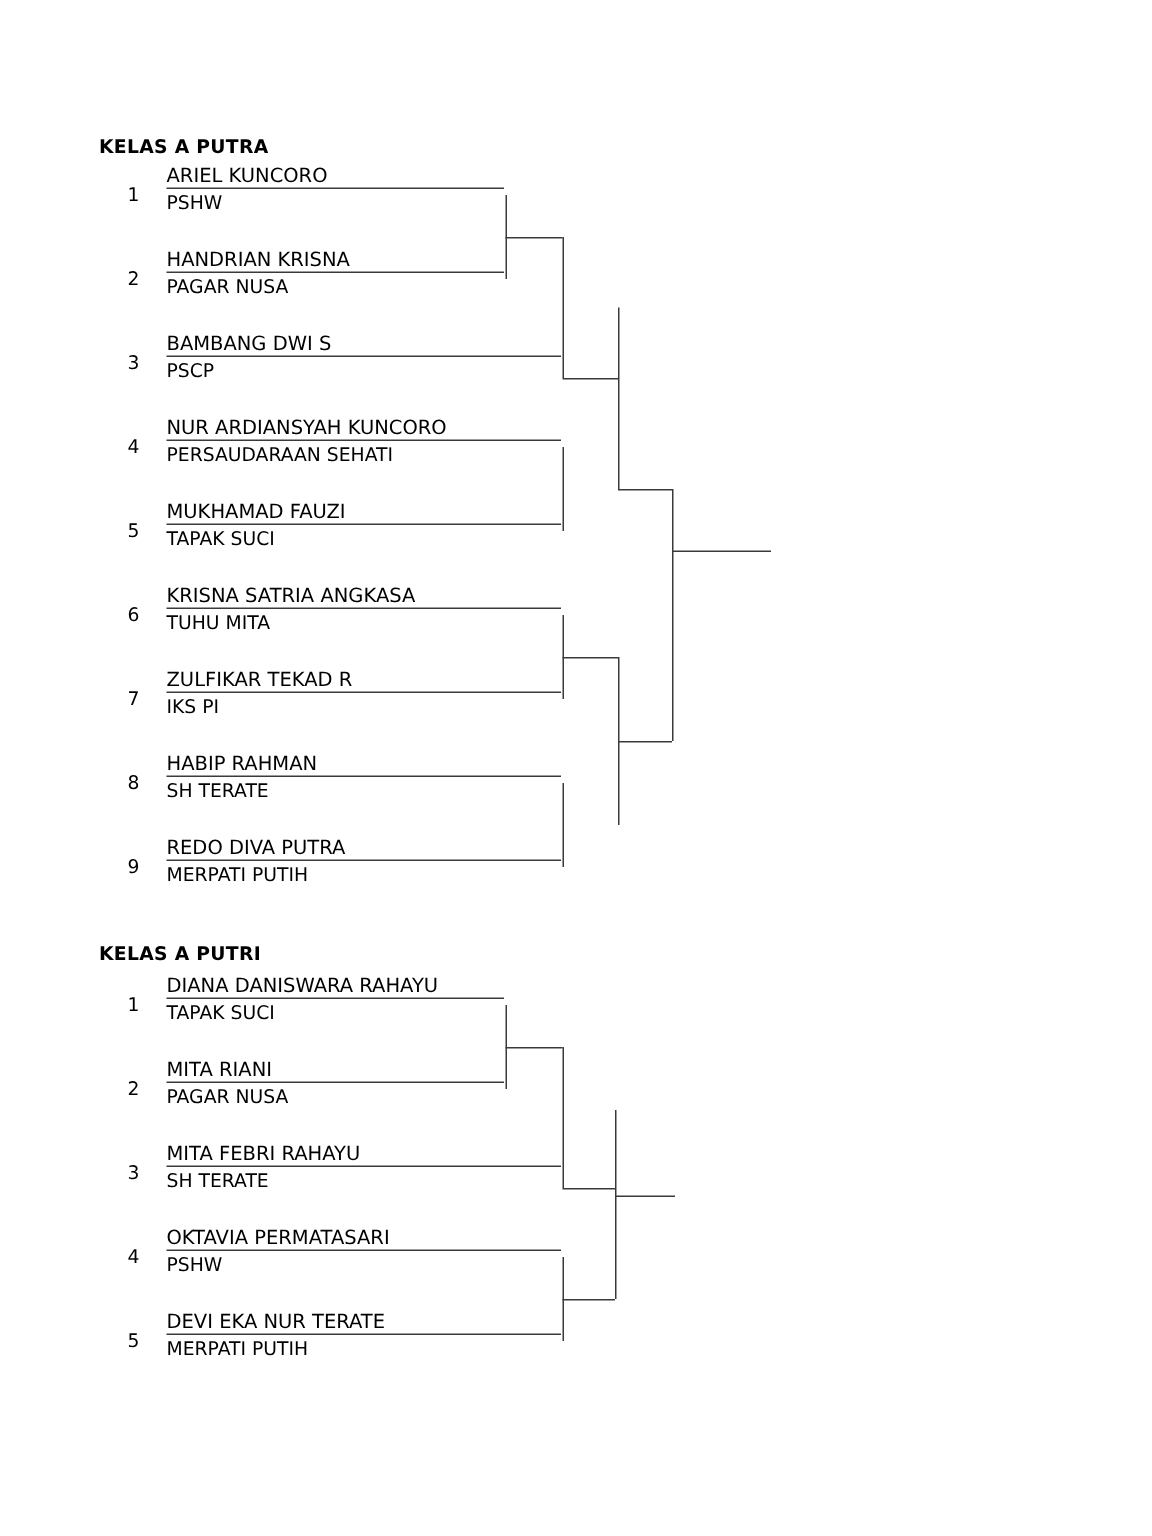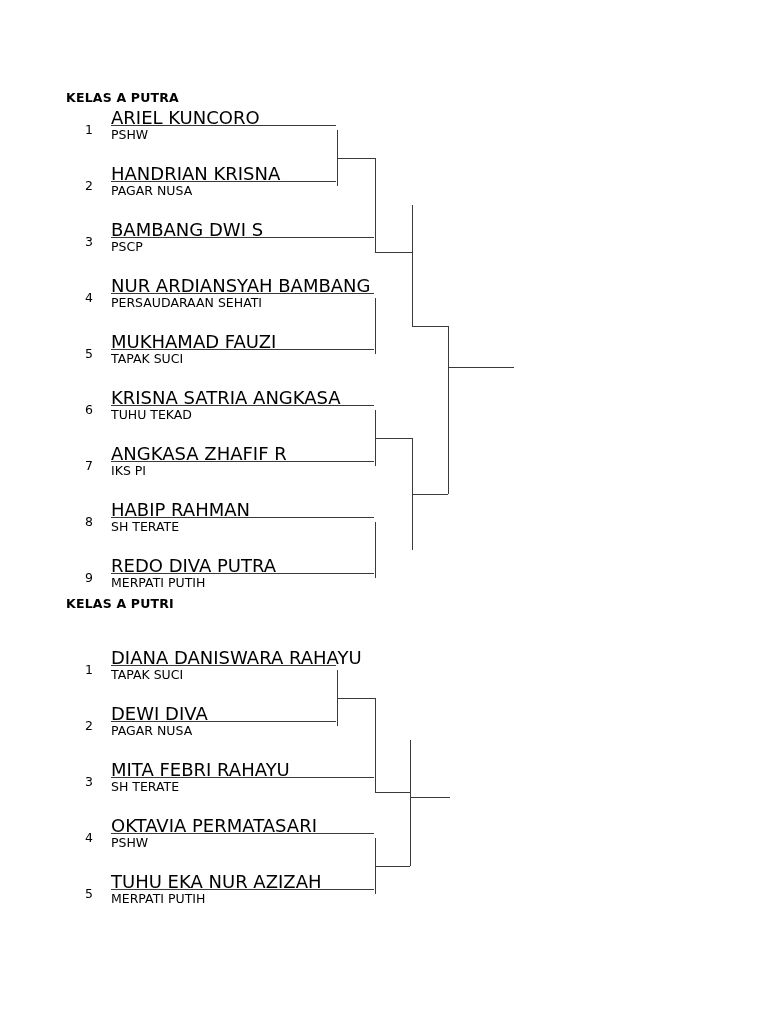--- a/index.html
+++ b/index.html
@@ -57,21 +57,21 @@
     text-align: center;
     font-size: 12.5px;
     font-family: "DejaVu Sans", sans-serif;
     color: #000;
     line-height: 14px;
   }
   .entry-name {
     position: absolute;
     left: 33px;
     top: 0px;
-    font-size: 18px;
+    font-size: 13px;
     line-height: 15px;
     white-space: nowrap;
     color: #000;
   }
   .entry-club {
     position: absolute;
     left: 33px;
     top: 17px;
     font-size: 12.5px;
     line-height: 15px;
@@ -119,39 +119,39 @@
           <div class="entry-club">PAGAR NUSA</div>
         </div>
         <div class="entry" style="left: 78px; top: 222px;">
           <div class="seed">3</div>
           <div class="entry-name">BAMBANG DWI S</div>
           <div class="entry-rule" style="width: 263px;"></div>
           <div class="entry-club">PSCP</div>
         </div>
         <div class="entry" style="left: 78px; top: 278px;">
           <div class="seed">4</div>
-          <div class="entry-name">NUR ARDIANSYAH BAMBANG</div>
+          <div class="entry-name">NUR ARDIANSYAH KUNCORO</div>
           <div class="entry-rule" style="width: 263px;"></div>
           <div class="entry-club">PERSAUDARAAN SEHATI</div>
         </div>
         <div class="entry" style="left: 78px; top: 334px;">
           <div class="seed">5</div>
           <div class="entry-name">MUKHAMAD FAUZI</div>
           <div class="entry-rule" style="width: 263px;"></div>
           <div class="entry-club">TAPAK SUCI</div>
         </div>
         <div class="entry" style="left: 78px; top: 390px;">
           <div class="seed">6</div>
           <div class="entry-name">KRISNA SATRIA ANGKASA</div>
           <div class="entry-rule" style="width: 263px;"></div>
-          <div class="entry-club">TUHU TEKAD</div>
+          <div class="entry-club">TUHU MITA</div>
         </div>
         <div class="entry" style="left: 78px; top: 446px;">
           <div class="seed">7</div>
-          <div class="entry-name">ANGKASA ZHAFIF R</div>
+          <div class="entry-name">ZULFIKAR TEKAD R</div>
           <div class="entry-rule" style="width: 263px;"></div>
           <div class="entry-club">IKS PI</div>
         </div>
         <div class="entry" style="left: 78px; top: 502px;">
           <div class="seed">8</div>
           <div class="entry-name">HABIP RAHMAN</div>
           <div class="entry-rule" style="width: 263px;"></div>
           <div class="entry-club">SH TERATE</div>
         </div>
         <div class="entry" style="left: 78px; top: 558px;">
@@ -169,48 +169,48 @@
         <div class="vline" style="left: 412px; top: 438px; height: 112px;"></div>
         <div class="vline" style="left: 448px; top: 326px; height: 168px;"></div>
         <div class="hline" style="left: 337px; top: 158px; width: 38px;"></div>
         <div class="hline" style="left: 375px; top: 252px; width: 37px;"></div>
         <div class="hline" style="left: 375px; top: 438px; width: 37px;"></div>
         <div class="hline" style="left: 412px; top: 326px; width: 36px;"></div>
         <div class="hline" style="left: 412px; top: 494px; width: 36px;"></div>
         <div class="hline" style="left: 448px; top: 367px; width: 66px;"></div>
       </div>
       <div class="bracket">
-        <div class="section-title" style="left: 66px; top: 596px;">KELAS A PUTRI</div>
+        <div class="section-title" style="left: 66px; top: 628px;">KELAS A PUTRI</div>
         <div class="entry" style="left: 78px; top: 650px;">
           <div class="seed">1</div>
           <div class="entry-name">DIANA DANISWARA RAHAYU</div>
           <div class="entry-rule" style="width: 225px;"></div>
           <div class="entry-club">TAPAK SUCI</div>
         </div>
         <div class="entry" style="left: 78px; top: 706px;">
           <div class="seed">2</div>
-          <div class="entry-name">DEWI DIVA</div>
+          <div class="entry-name">MITA RIANI</div>
           <div class="entry-rule" style="width: 225px;"></div>
           <div class="entry-club">PAGAR NUSA</div>
         </div>
         <div class="entry" style="left: 78px; top: 762px;">
           <div class="seed">3</div>
           <div class="entry-name">MITA FEBRI RAHAYU</div>
           <div class="entry-rule" style="width: 263px;"></div>
           <div class="entry-club">SH TERATE</div>
         </div>
         <div class="entry" style="left: 78px; top: 818px;">
           <div class="seed">4</div>
           <div class="entry-name">OKTAVIA PERMATASARI</div>
           <div class="entry-rule" style="width: 263px;"></div>
           <div class="entry-club">PSHW</div>
         </div>
         <div class="entry" style="left: 78px; top: 874px;">
           <div class="seed">5</div>
-          <div class="entry-name">TUHU EKA NUR AZIZAH</div>
+          <div class="entry-name">DEVI EKA NUR TERATE</div>
           <div class="entry-rule" style="width: 263px;"></div>
           <div class="entry-club">MERPATI PUTIH</div>
         </div>
         <div class="vline" style="left: 337px; top: 670px; height: 56px;"></div>
         <div class="vline" style="left: 375px; top: 698px; height: 94px;"></div>
         <div class="vline" style="left: 375px; top: 838px; height: 56px;"></div>
         <div class="vline" style="left: 410px; top: 740px; height: 126px;"></div>
         <div class="hline" style="left: 337px; top: 698px; width: 38px;"></div>
         <div class="hline" style="left: 375px; top: 792px; width: 35px;"></div>
         <div class="hline" style="left: 375px; top: 866px; width: 35px;"></div>

